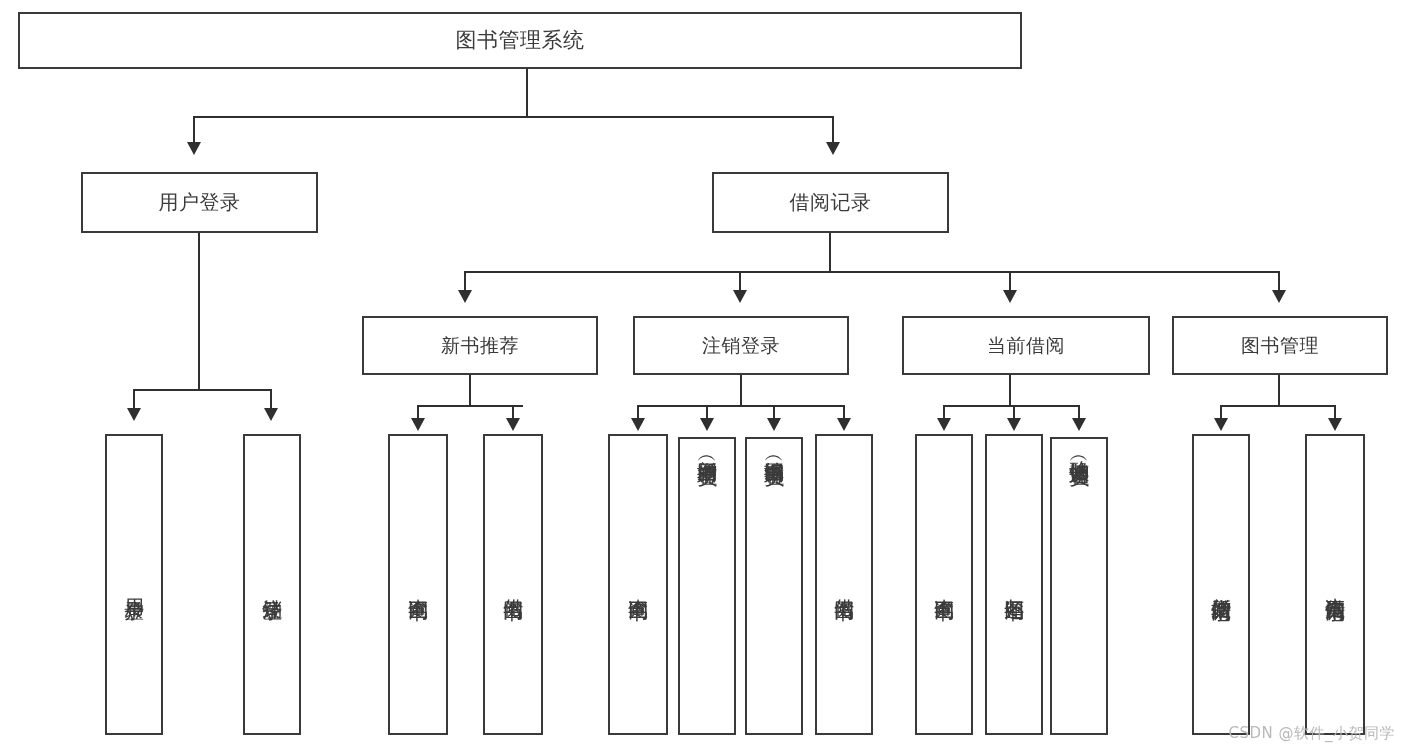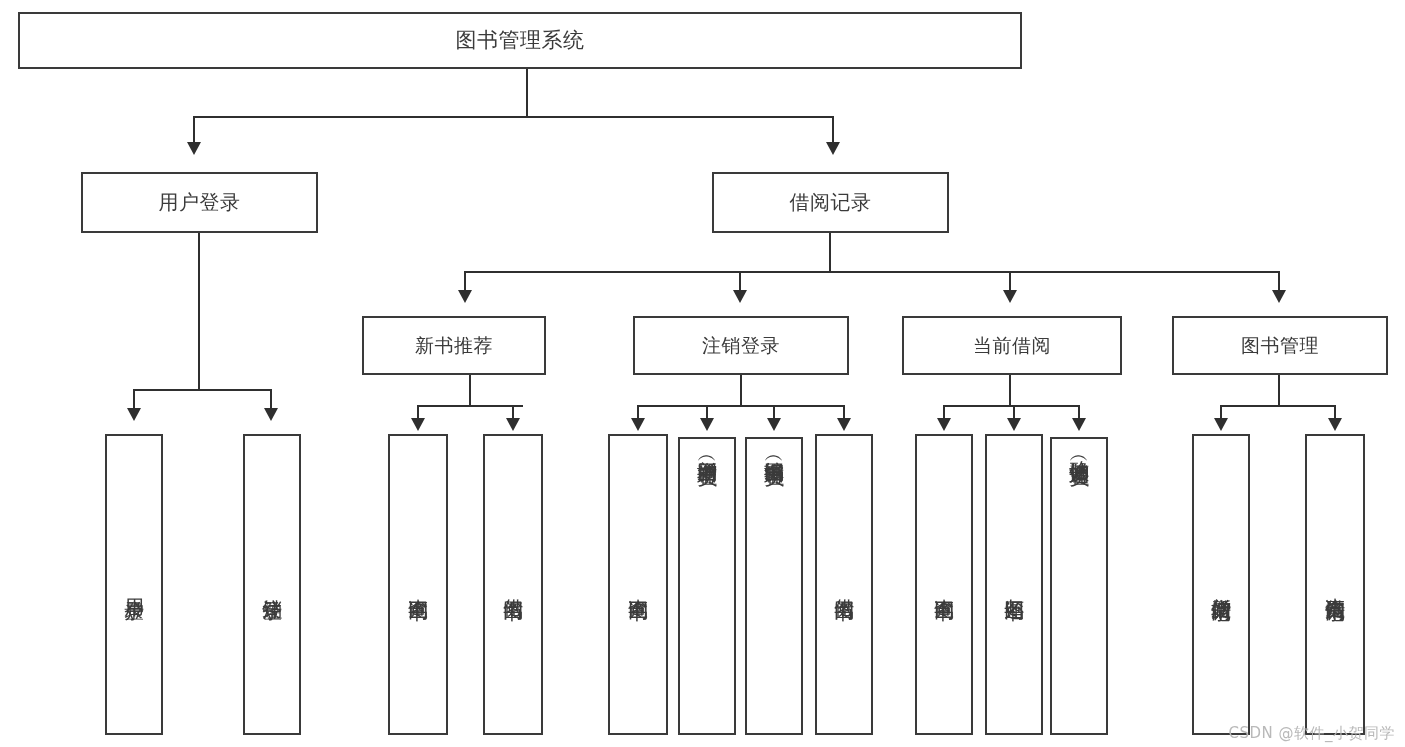--- a/index.html
+++ b/index.html
@@ -126,29 +126,29 @@
 
   <div class="seg vline" style="left:739px;top:271px;height:22px;"></div>
   <div class="arrow" style="left:733px;top:290px;"></div>
 
   <div class="seg vline" style="left:1009px;top:271px;height:22px;"></div>
   <div class="arrow" style="left:1003px;top:290px;"></div>
 
   <div class="seg vline" style="left:1278px;top:271px;height:22px;"></div>
   <div class="arrow" style="left:1272px;top:290px;"></div>
 
-  <div class="node lvl2" style="left:362px;top:316px;width:184px;height:59px;">
+  <div class="node lvl2" style="left:362px;top:316px;width:236px;height:59px;">
     <span class="label">新书推荐</span>
   </div>
 
   <div class="node lvl2" style="left:633px;top:316px;width:216px;height:59px;">
     <span class="label">注销登录</span>
   </div>
 
-  <div class="node lvl2" style="left:902px;top:316px;width:220px;height:59px;">
+  <div class="node lvl2" style="left:902px;top:316px;width:248px;height:59px;">
     <span class="label">当前借阅</span>
   </div>
 
   <div class="node lvl2" style="left:1172px;top:316px;width:216px;height:59px;">
     <span class="label">图书管理</span>
   </div>
 
   <div class="seg vline" style="left:469px;top:375px;height:32px;"></div>
   <div class="seg hline" style="left:417px;top:405px;width:106px;"></div>
   <div class="seg vline" style="left:417px;top:405px;height:14px;"></div>

